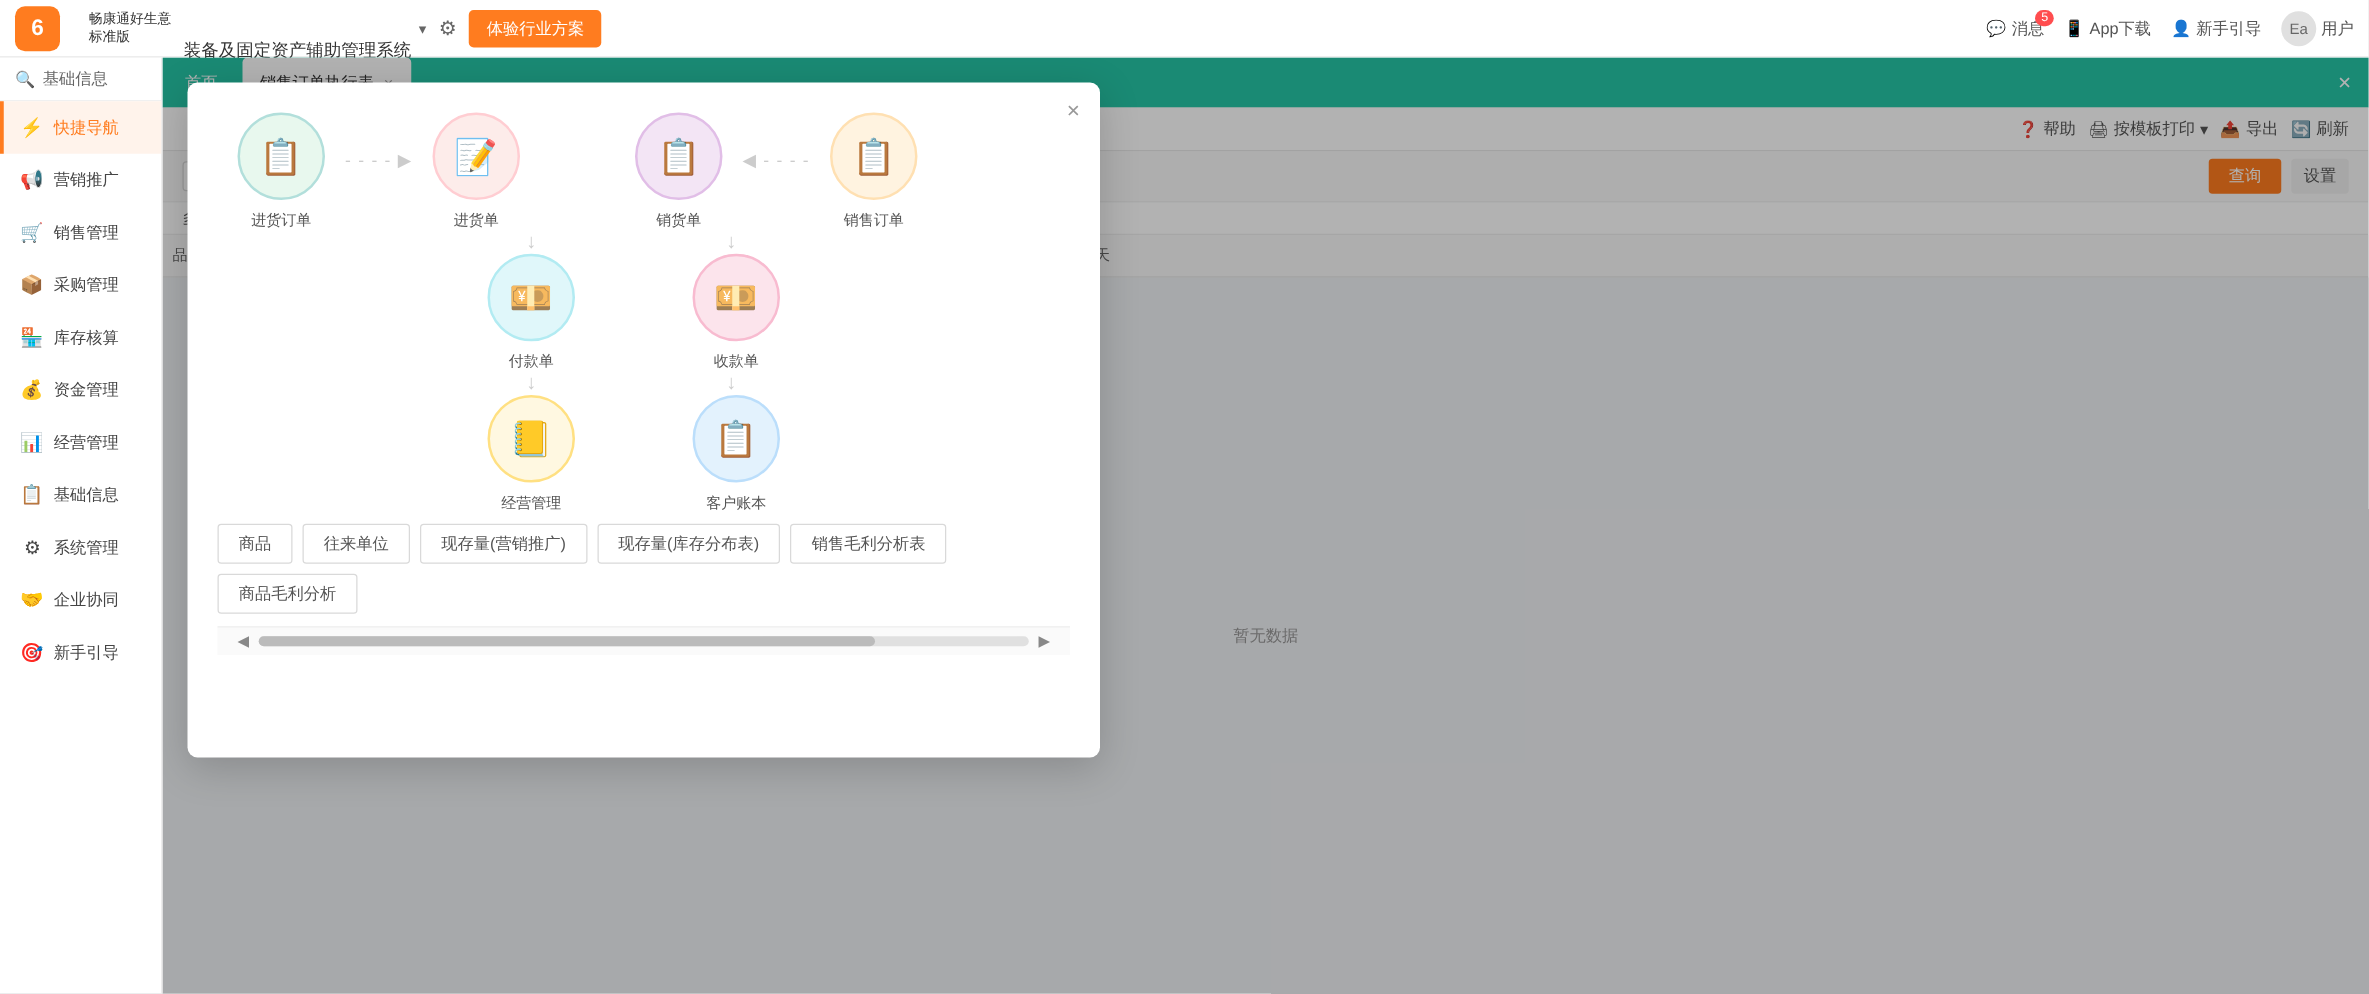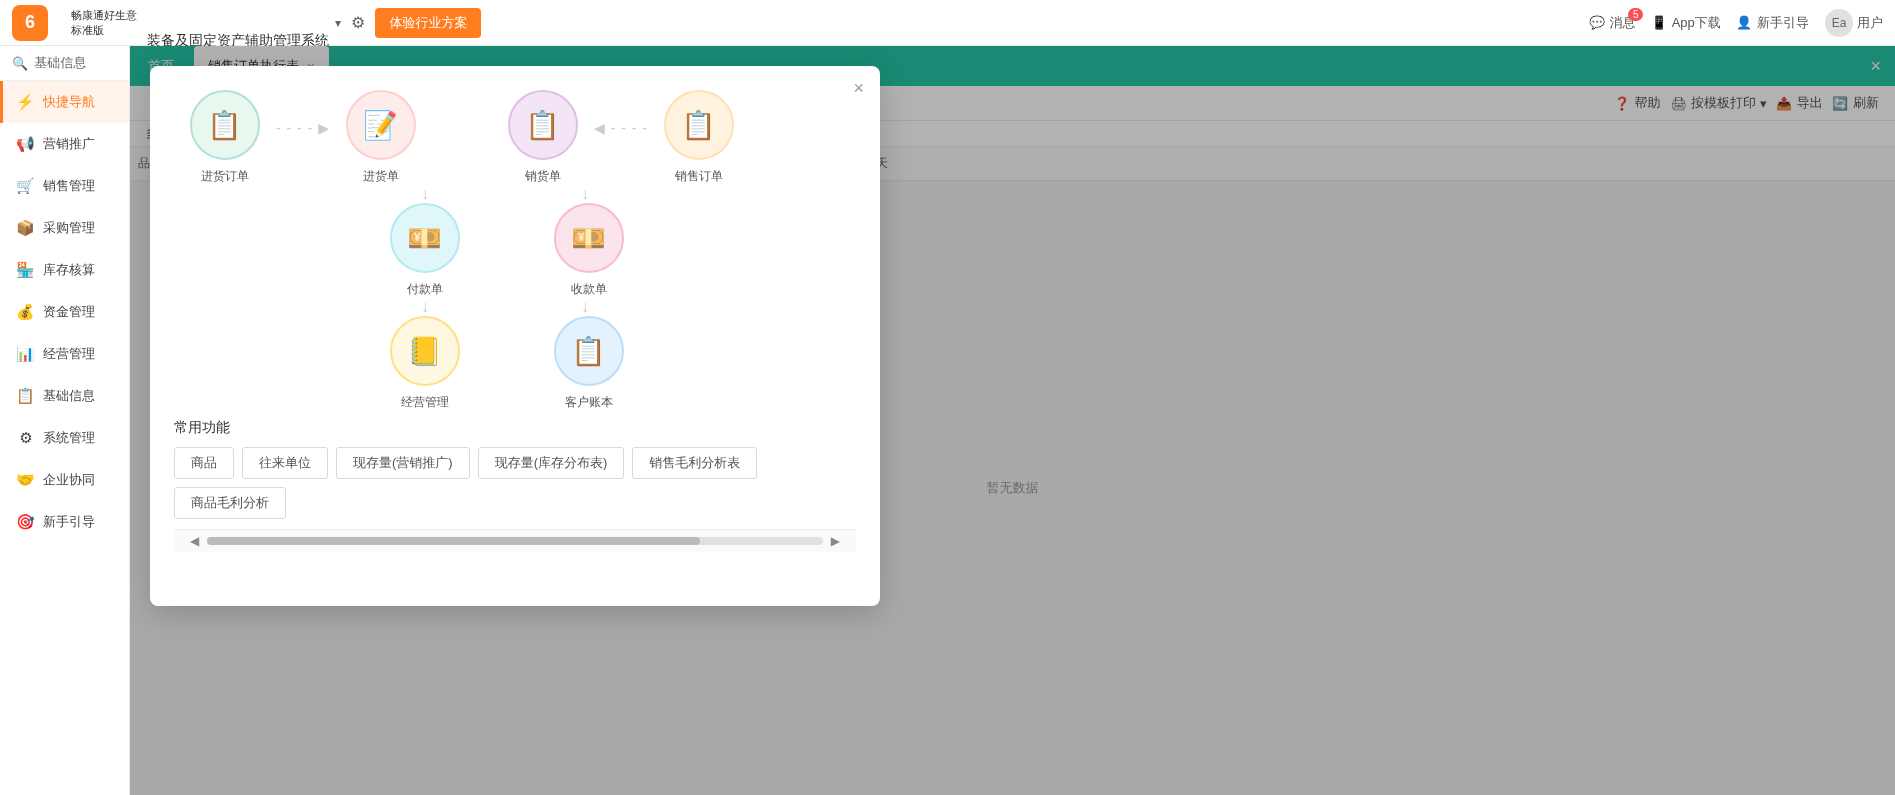--- a/index.html
+++ b/index.html
@@ -208,20 +208,32 @@
             <span>📤</span>
             <span>导出</span>
           </div>
           <div class="toolbar-btn">
             <span>🔄</span>
             <span>刷新</span>
           </div>
         </div>
       </div>
 
+      <div class="filter-bar">
+        <input class="filter-input" placeholder="yyyy-mm-dd" style="">
+        <span class="filter-calendar">📅</span>
+        <span class="filter-label">单据状态</span>
+        <select class="filter-select">
+          <option value=""></option>
+        </select>
+        <div style="margin-left:auto; display:flex; gap:8px;">
+          <button class="query-btn">查询</button>
+          <button class="setting-btn">设置</button>
+        </div>
+      </div>
 
       <div style="padding: 4px 16px; background: #fff; border-bottom: 1px solid #eee; flex-shrink:0;">
         <span style="font-size:12px; color:#555; cursor:pointer;">多条件</span>
       </div>
 
       <div class="table-header" id="table-header-row">
       <div class="th" style="width: 60px;">品</div>
           <div class="th" style="width: 100px;">商品</div>
           <div class="th" style="width: 80px;">金额</div>
           <div class="th" style="width: 90px;">预估毛利</div>
@@ -317,21 +329,20 @@
               </div>
               <div style="width:62px;"></div>
               <div class="flow-node">
                 <div class="flow-circle light-blue">📋</div>
                 <div class="flow-label">客户账本</div>
               </div>
             </div>
           </div>
 
           <div class="func-section">
-            <div class="func-title">常用功能</div>
             <div class="func-row" id="func-row-1">
                 <button class="func-btn">商品</button>
                 <button class="func-btn">往来单位</button>
                 <button class="func-btn">现存量(营销推广)</button>
                 <button class="func-btn">现存量(库存分布表)</button>
                 <button class="func-btn">销售毛利分析表</button>
                 <button class="func-btn">商品毛利分析</button>
               </div>
           </div>
 

